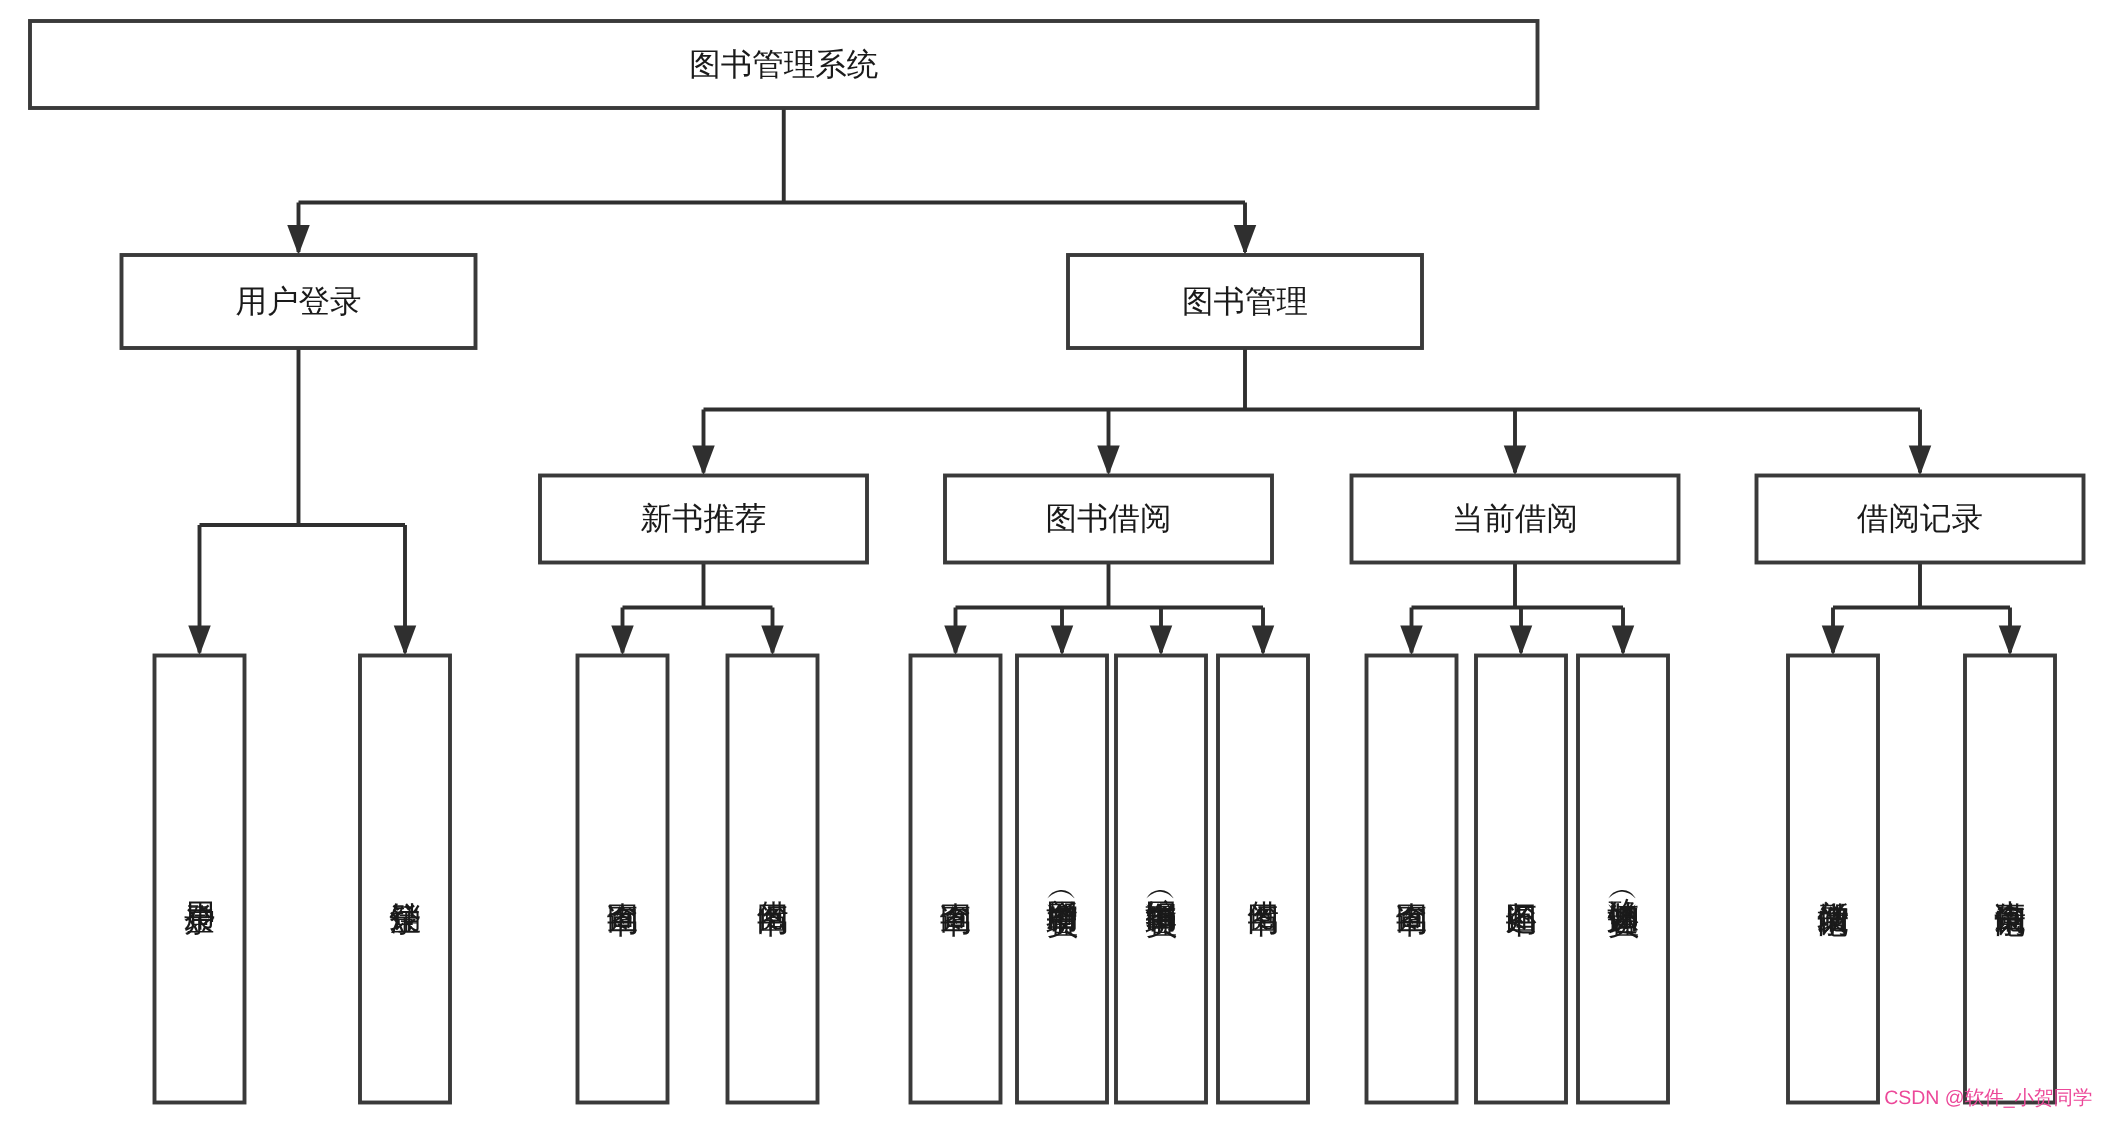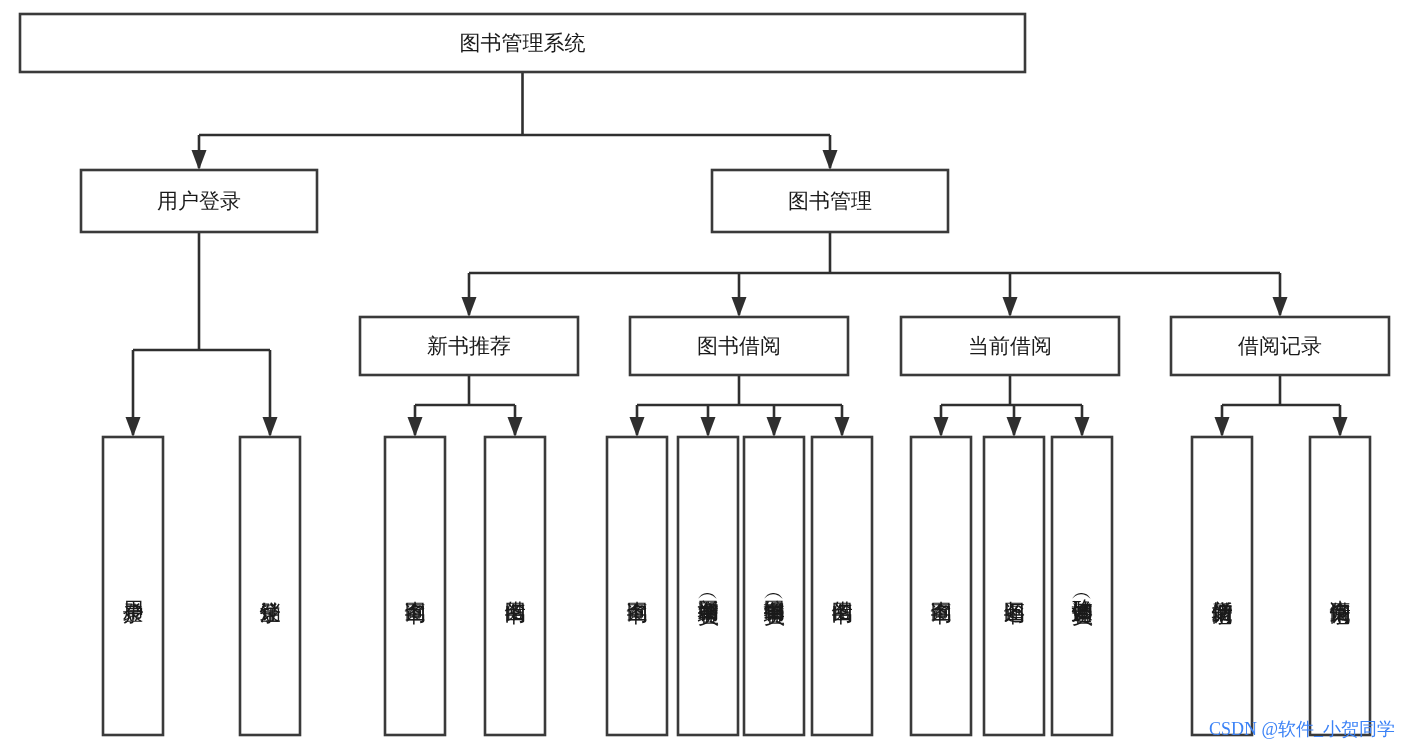--- a/index.html
+++ b/index.html
@@ -59,23 +59,23 @@
     color: #1a1a1a;
     letter-spacing: 1px;
     text-align: center;
     white-space: nowrap;
     pointer-events: none;
   }
   .watermark {
     position: absolute;
     right: 10px;
     bottom: 6px;
-    font-family: Liberation Serif, serif;
-    font-size: 18px;
-    color: #3b82f6;
+    font-family: Liberation Sans, sans-serif;
+    font-size: 13px;
+    color: #ec4899;
     white-space: nowrap;
   }
 </style>
 </head>
 <body>
 
 <div id="diagram-root">
 
   <svg id="flow-svg" viewBox="0 0 1405 747">
     <g id="connectors-layer">

